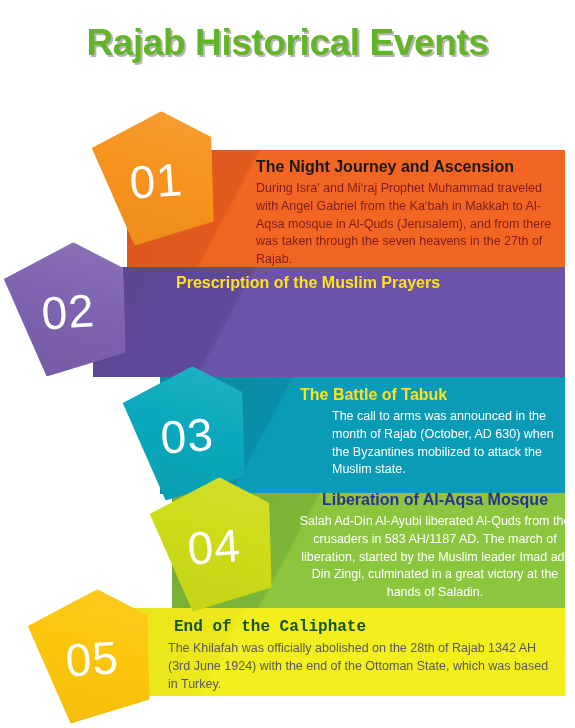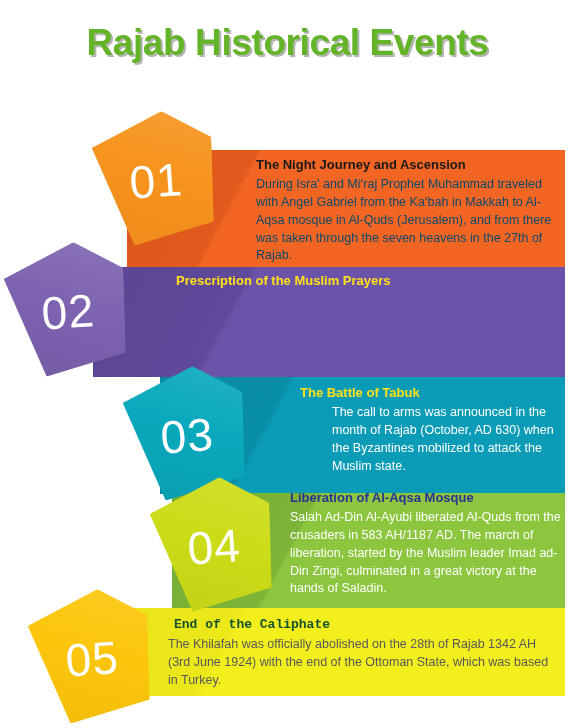--- a/index.html
+++ b/index.html
@@ -57,43 +57,43 @@
   #band-3 .band-sheen { background: linear-gradient(118deg, rgba(0,60,80,0.20) 0%, rgba(0,60,80,0.14) 28%, rgba(255,255,255,0.0) 29%); }
   #band-4 .band-sheen { background: linear-gradient(118deg, rgba(40,90,10,0.22) 0%, rgba(40,90,10,0.16) 32%, rgba(255,255,255,0.0) 33%); }
   #band-5 .band-sheen { background: linear-gradient(118deg, rgba(180,170,0,0.16) 0%, rgba(180,170,0,0.10) 30%, rgba(255,255,255,0.0) 31%); }
 
   
   .txt {
     position: absolute;
     z-index: 6;
   }
   .evt-heading {
-    font-size: 13px;
+    font-size: 16px;
     font-weight: bold;
     line-height: 1.25;
     margin-bottom: 3px;
   }
   .evt-body {
     font-size: 12.5px;
     line-height: 1.42;
   }
 
   #txt-1 { left: 256px; top: 157px; width: 300px; }
   #txt-1 .evt-heading { color: #1a1a1a; }
-  #txt-1 .evt-body    { color: #0c4a6e; }
+  #txt-1 .evt-body    { color: #7f1d1d; }
 
   #txt-2 { left: 172px; top: 273px; width: 388px; }
   #txt-2 .evt-heading { color: #ffe11a; padding-left: 4px; }
   #txt-2 .evt-body    { color: #ffffff; }
 
   #txt-3 { left: 300px; top: 385px; width: 268px; }
   #txt-3 .evt-heading { color: #ffe11a; }
   #txt-3 .evt-body    { color: #ffffff; margin-left: 32px; }
 
-  #txt-4 { left: 290px; top: 490px; width: 272px; }
+  #txt-4 { left: 299px; top: 490px; width: 272px; text-align: center; }
   #txt-4 .evt-heading { color: #2e3192; }
   #txt-4 .evt-body    { color: #ffffff; }
 
   #txt-5 { left: 168px; top: 617px; width: 392px; }
   #txt-5 .evt-heading { color: #14532d; padding-left: 6px; font-family: Liberation Mono, monospace; }
   #txt-5 .evt-body    { color: #58595b; }
 
   
   .badge {
     position: absolute;

